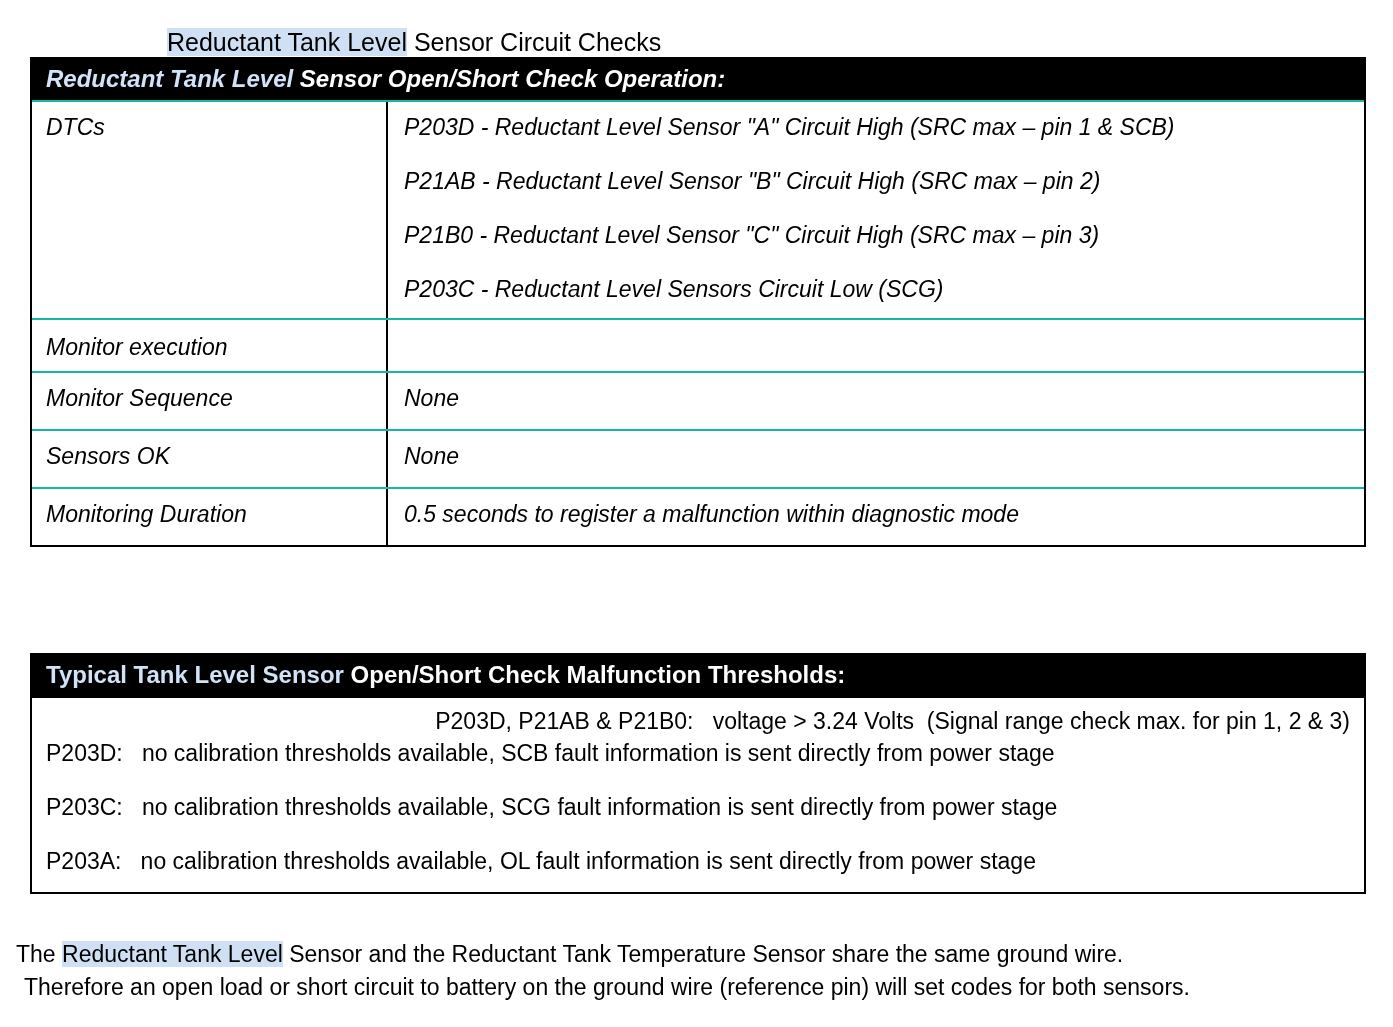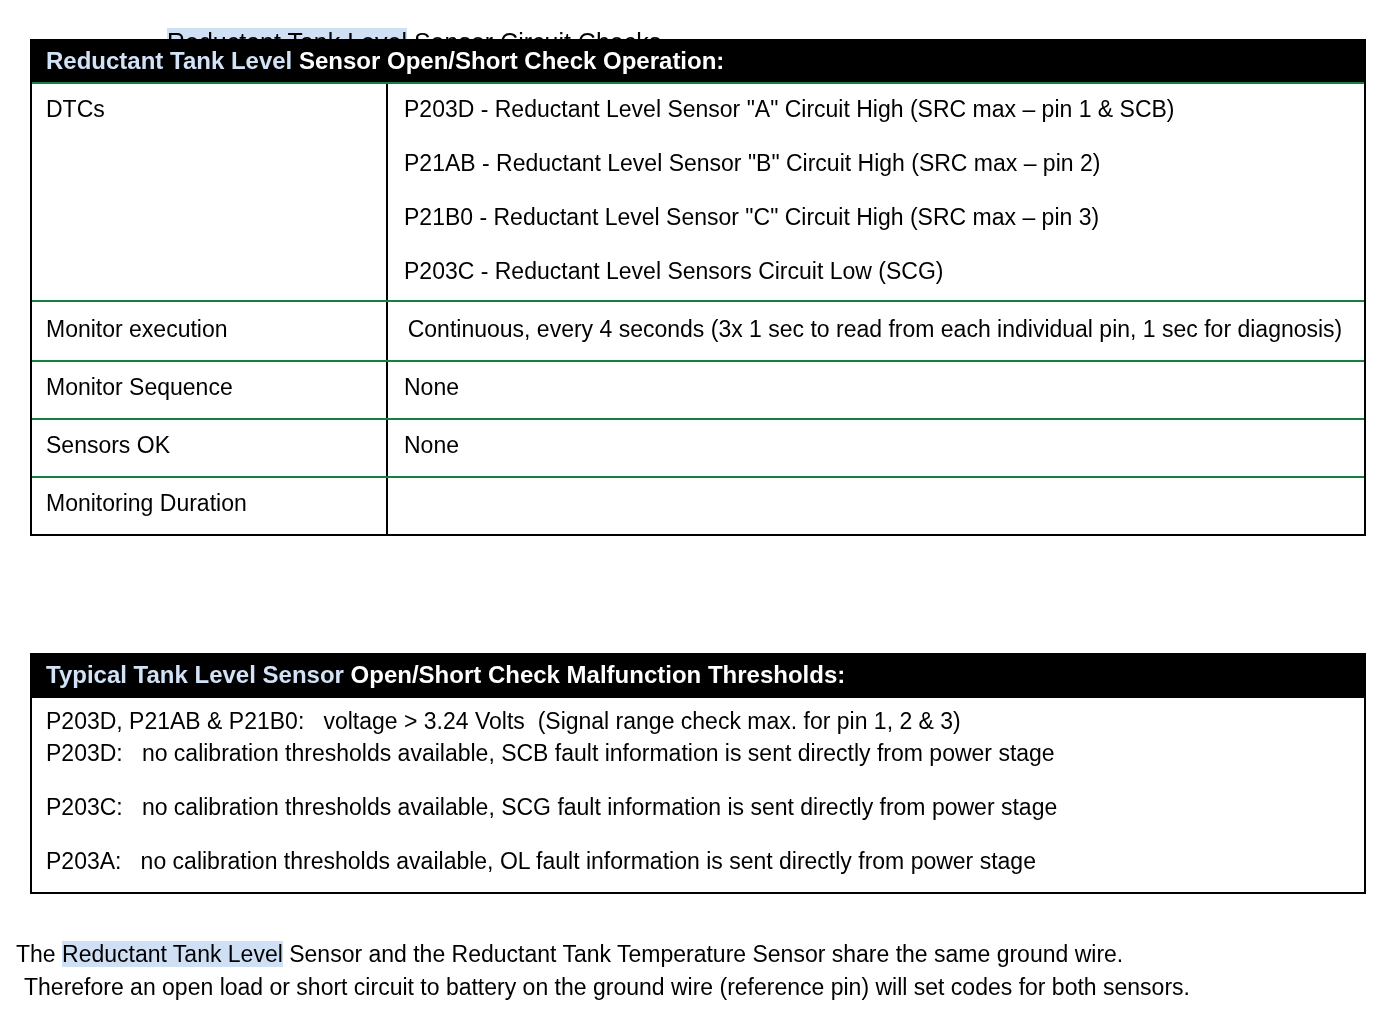--- a/index.html
+++ b/index.html
@@ -37,37 +37,37 @@
 
   
   .tbl {
     position: absolute;
     left: 30px;
     width: 1336px;
     border: 2px solid #000;
     box-sizing: border-box;
     background: #fff;
   }
-  .tbl--ops { top: 39px; }
+  .tbl--ops { top: 57px; font-style: italic; }
   .tbl--thr { top: 653px; }
 
   .band {
     background: #000000;
     color: #ffffff;
     font-weight: bold;
     font-size: 24px;
     line-height: 28px;
     padding: 6px 0 7px 14px;
     white-space: nowrap;
   }
   .band .tint { color: #d3e3f7; }
 
   .row {
     display: flex;
-    border-top: 2px solid #15803d;
+    border-top: 2px solid #14b8a6;
     box-sizing: border-box;
   }
   .row:first-of-type { border-top: none; }
 
   .cell-label {
     width: 356px;
     min-width: 356px;
     box-sizing: border-box;
     border-right: 2px solid #000;
     padding: 9px 0 9px 14px;
@@ -103,21 +103,21 @@
   .row--short .cell-value { padding: 10px 16px 16px 16px; }
 
   
   .thr-body {
     border-top: 2px solid #000;
     padding: 8px 14px 16px 14px;
     font-size: 23px;
     line-height: 30px;
   }
   .thr-line { margin: 0; white-space: nowrap; }
-  .thr-line.tight { margin-bottom: 2px; }
+  .thr-line.tight { margin-bottom: 2px; text-align: right; }
   .thr-line.spaced { margin-top: 24px; }
   .pre { white-space: pre; }
 
   
   .footer {
     position: absolute;
     left: 16px;
     top: 938px;
     width: 1370px;
     font-size: 23px;
@@ -142,35 +142,35 @@
       <div class="cell-value">
         <p class="dtc-line">P203D - Reductant Level Sensor "A" Circuit High (SRC max – pin 1 &amp; SCB)</p>
         <p class="dtc-line">P21AB - Reductant Level Sensor "B" Circuit High (SRC max – pin 2)</p>
         <p class="dtc-line">P21B0 - Reductant Level Sensor "C" Circuit High (SRC max – pin 3)</p>
         <p class="dtc-line">P203C - Reductant Level Sensors Circuit Low (SCG)</p>
       </div>
     </div>
 
     <div class="row row--exec">
       <div class="cell-label">Monitor execution</div>
-      <div class="cell-value">Continuous, every 4 seconds (3x 1 sec to read from each individual pin, 1 sec for diagnosis)</div>
     </div>
 
     <div class="row row--short">
       <div class="cell-label">Monitor Sequence</div>
       <div class="cell-value">None</div>
     </div>
 
     <div class="row row--short">
       <div class="cell-label">Sensors OK</div>
       <div class="cell-value">None</div>
     </div>
 
     <div class="row row--short">
       <div class="cell-label">Monitoring Duration</div>
+      <div class="cell-value">0.5 seconds to register a malfunction within diagnostic mode</div>
     </div>
 
   </div>
 
   <div class="tbl tbl--thr">
 
     <div class="band"><span class="tint">Typical Tank Level Sensor</span><span> Open/Short Check Malfunction Thresholds:</span></div>
 
     <div class="thr-body">
       <p class="thr-line pre tight">P203D, P21AB &amp; P21B0:   voltage &gt; 3.24 Volts  (Signal range check max. for pin 1, 2 &amp; 3)</p>

